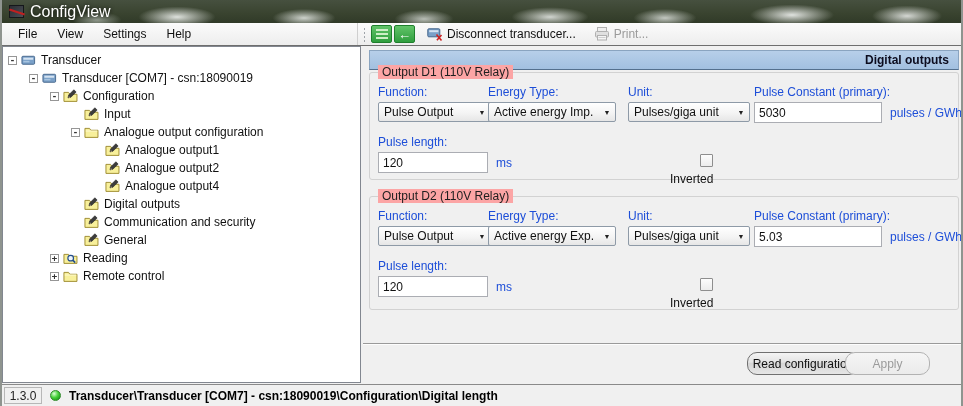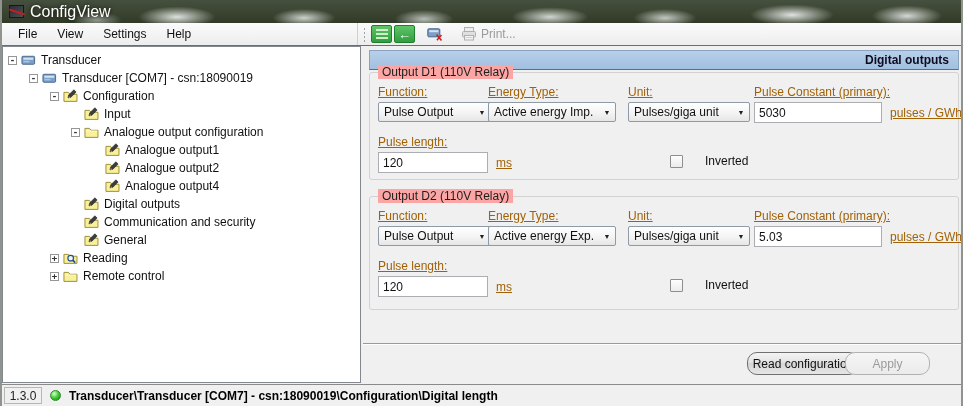--- a/index.html
+++ b/index.html
@@ -91,33 +91,33 @@
   .groupbox {
     position:absolute; left:6px; right:4px;
     border:1px solid #d2d2d2; border-radius:3px; background:#f0f0f0;
   }
   .groupbox .gtitle {
     position:absolute; top:-8px; left:8px; background:#fca5a5; padding:0 4px; color:#1e1e1e;
   }
   .g1 { top:26px; height:108px; }
   .g2 { top:150px; height:114px; }
 
-  .fld-label { position:absolute; color:#a16207; white-space:nowrap;text-decoration:underline; }
+  .fld-label { position:absolute; color:#1d4ed8; white-space:nowrap; }
   .combo {
     position:absolute; height:20px; border:1px solid #8e9aa7; border-radius:2px;
     background:linear-gradient(180deg,#fff 0%, #f4f4f4 55%, #e6e6e6 100%);
     display:flex; align-items:center; cursor:pointer;
   }
   .combo .cval { flex:1; padding-left:5px; white-space:nowrap; overflow:hidden; }
   .combo .carrow { flex:0 0 16px; text-align:center; font-size:7px; color:#222; }
   .tbox {
     position:absolute; height:21px; border:1px solid #abadb3; background:#fff;
     padding:0 4px; font:12px "Liberation Sans", sans-serif; color:#111; outline:none;
   }
-  .chk-wrap { position:absolute; display:flex; align-items:center; gap:22px; cursor:pointer; }
+  .chk-wrap { position:absolute; display:flex; align-items:flex-end; gap:5px; cursor:pointer;flex-direction:column; }
   .chk {
     width:13px; height:13px; border:1px solid #8e8e8e; border-radius:1px;
     background:linear-gradient(180deg,#fdfdfd,#ececec);
   }
 
   .hdiv { position:absolute; left:0; right:0; top:297px; height:2px;
     border-top:1px solid #9a9a9a; border-bottom:1px solid #fdfdfd; }
 
   .btn {
     position:absolute; top:306px; height:23px; border:1px solid #707070; border-radius:10px;
@@ -201,20 +201,21 @@
       <span class="tb-green-btn">
         <span class="tb-lines"></span>
       </span>
       <span class="tb-green-btn">
         <span class="tb-arrow">←</span>
       </span>
       <span class="tb-item">
         <svg width="16" height="16">
             <use href="#sym-disconnect"></use>
           </svg>
+        <span>Disconnect transducer...</span>
       </span>
       <span class="tb-item disabled">
         <svg width="16" height="16" opacity="0.75">
             <use href="#sym-printer"></use>
           </svg>
         <span>Print...</span>
       </span>
     </div>
   </div>
 

